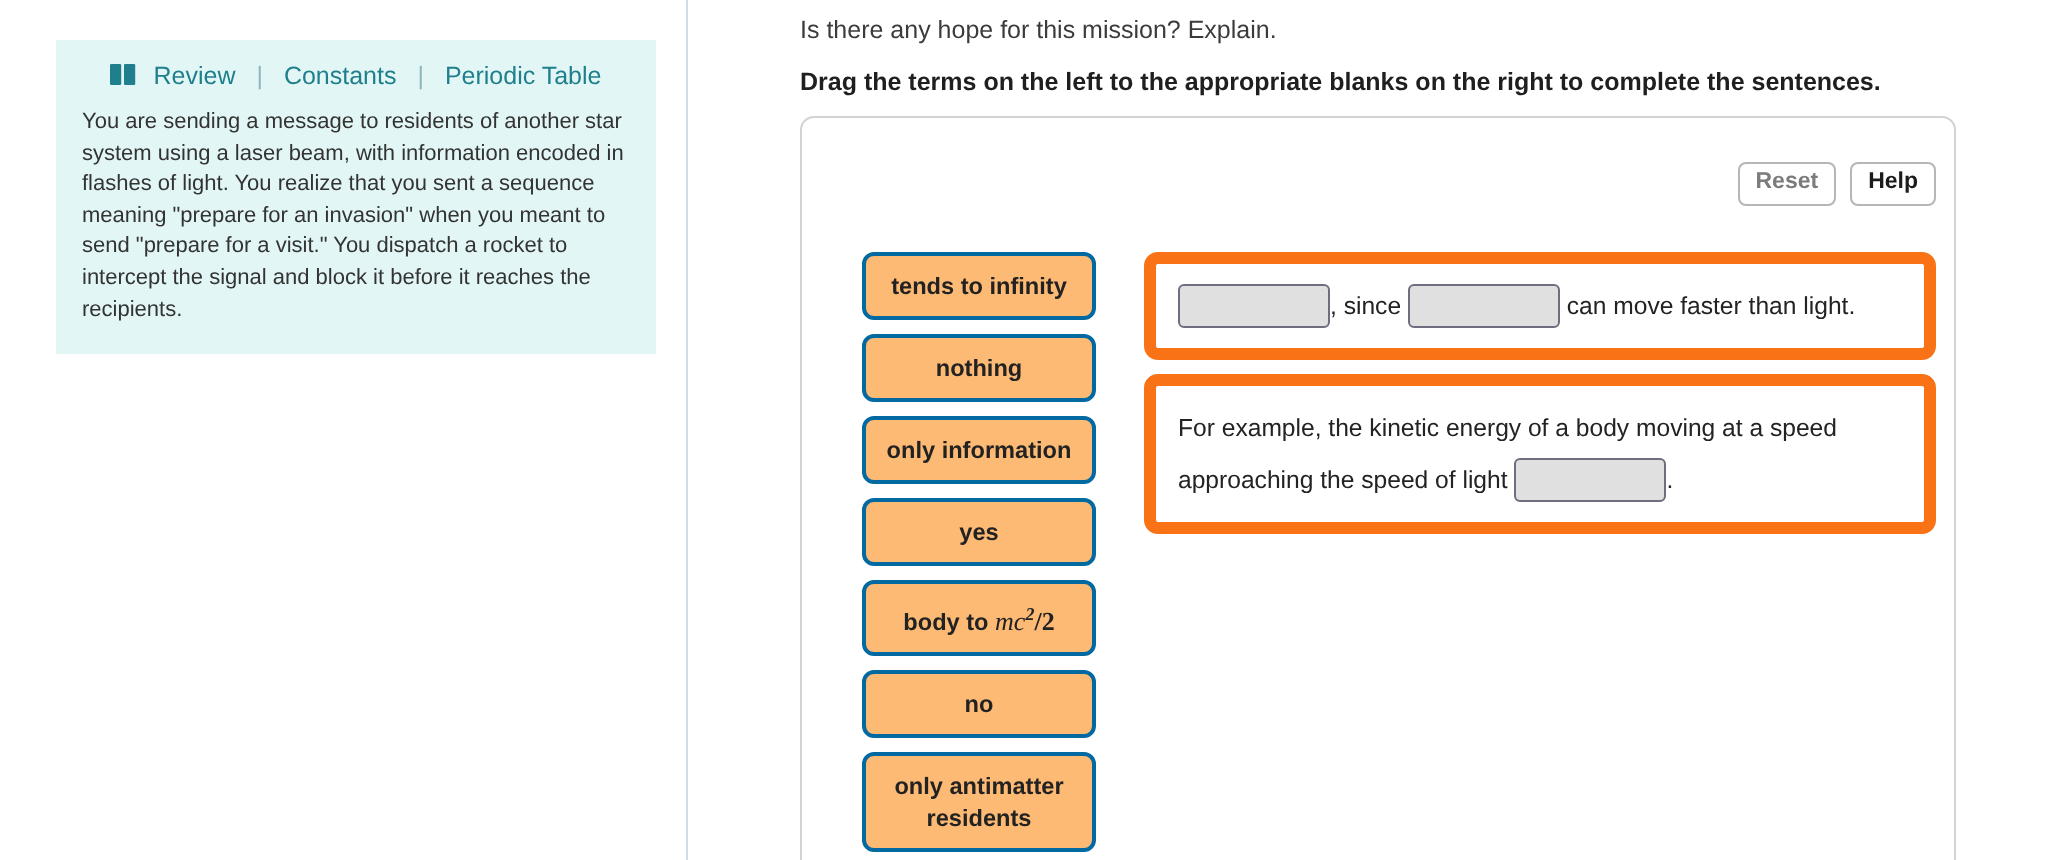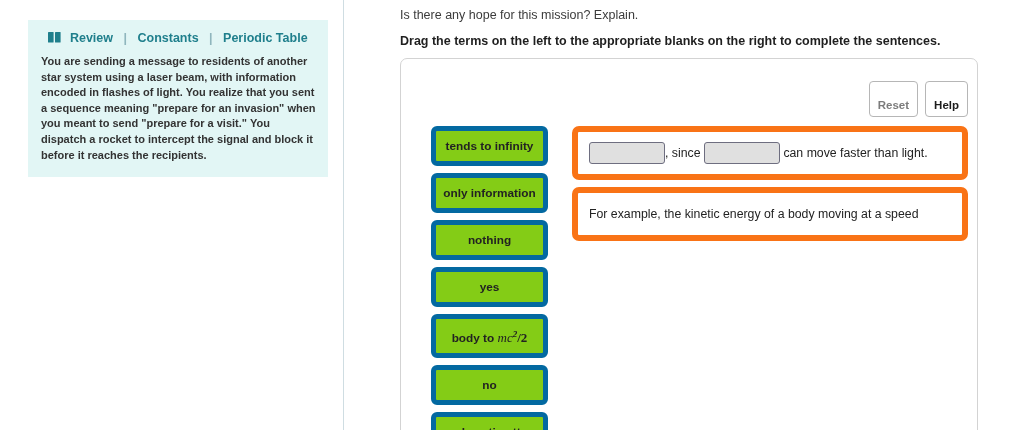--- a/index.html
+++ b/index.html
@@ -35,21 +35,20 @@
   }
   #info-panel {
     position: absolute;
     left: 28px;
     top: 20px;
     width: 300px;
     min-height: 152px;
     background: #e2f6f5;
     padding: 0;
     box-sizing: border-box;
-    font-weight: bold;
   }
   #resource-links {
     text-align: center;
     padding: 11px 6px 6px 6px;
     font-size: 12.5px;
     white-space: nowrap;
   }
   .res-link {
     color: #1f7f8c;
     text-decoration: none;
@@ -112,43 +111,43 @@
     position: absolute;
     right: 9px;
     top: 22px;
     display: flex;
     gap: 7px;
   }
   .toolbar-button {
     font-family: "Liberation Sans", sans-serif;
     font-size: 11.5px;
     font-weight: bold;
-    padding: 17px 8px 4px 8px;
+    padding: 3px 8px 4px 8px;
     border: 1px solid #b6b6b6;
     border-radius: 4px;
     background: #ffffff;
     cursor: pointer;
     line-height: 13px;
   }
   #reset-button { color: #7c7c7c; }
   #help-button  { color: #1c1c1c; }
 
   
   #terms-bank {
     position: absolute;
     left: 30px;
     top: 67px;
     width: 117px;
     display: flex;
     flex-direction: column;
     gap: 7px;
   }
   .term-chip {
-    background: #84cc16;
-    border: 5px solid #0369a1;
+    background: #fdba74;
+    border: 2px solid #0369a1;
     border-radius: 6px;
     font-size: 11.8px;
     font-weight: bold;
     color: #222222;
     text-align: center;
     padding: 7px 4px;
     line-height: 16px;
     cursor: grab;
     box-sizing: border-box;
     user-select: none;
@@ -241,22 +240,22 @@
 
   <div id="answer-panel">
 
     <div id="panel-toolbar">
       <button class="toolbar-button" id="reset-button">Reset</button>
       <button class="toolbar-button" id="help-button">Help</button>
     </div>
 
     <div id="terms-bank">
         <div class="term-chip">tends to infinity</div>
+        <div class="term-chip">nothing</div>
         <div class="term-chip">only information</div>
-        <div class="term-chip">nothing</div>
         <div class="term-chip">yes</div>
         <div class="term-chip"><span>body to </span><span class="math-italic">mc</span><span class="math-sup">2</span><span class="math-plain">/2</span></div>
         <div class="term-chip">no</div>
         <div class="term-chip">only antimatter residents</div>
         <div class="term-chip">cannot be determined</div>
       </div>
 
     <div id="sentences-area">
 
       <div class="sentence-box">
@@ -265,17 +264,22 @@
           <span class="sent-text">, since </span>
           <span class="blank-slot"></span>
           <span class="sent-text"> can move faster than light.</span>
         </div>
       </div>
 
       <div class="sentence-box">
         <div class="sentence-line">
           <span class="sent-text">For example, the kinetic energy of a body moving at a speed</span>
         </div>
+        <div class="sentence-line">
+          <span class="sent-text">approaching the speed of light </span>
+          <span class="blank-slot"></span>
+          <span class="sent-text">.</span>
+        </div>
       </div>
 
     </div>
   </div>
 </div>
 
 </body></html>

